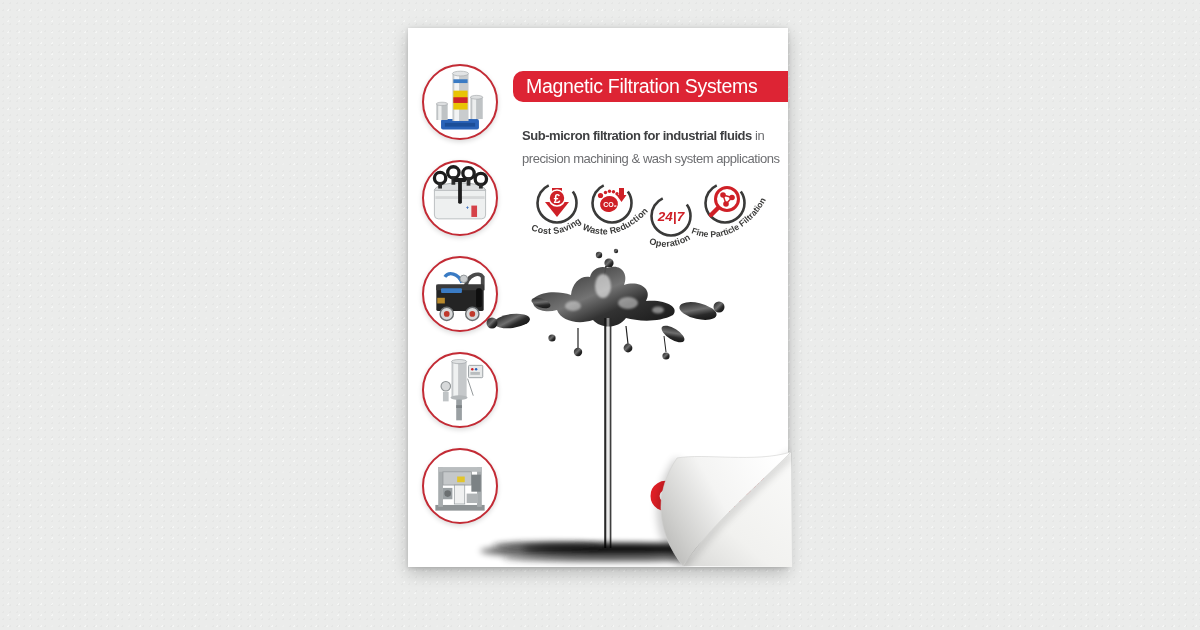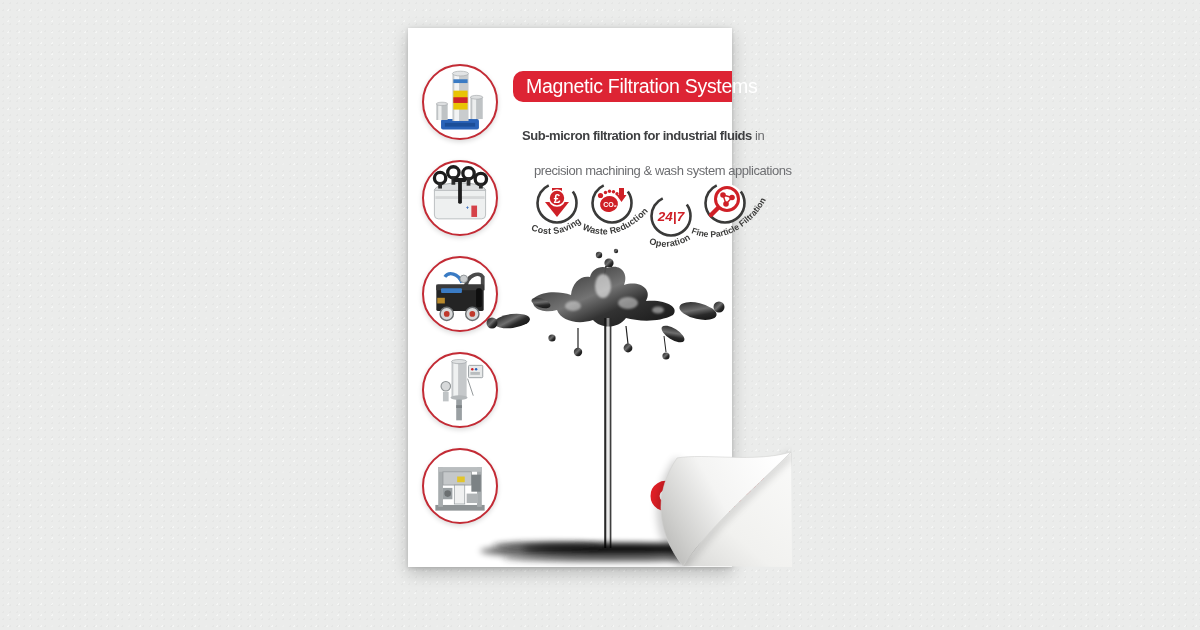--- a/index.html
+++ b/index.html
@@ -11,40 +11,40 @@
   .stage{
     position:relative;width:1200px;height:630px;
     background-color:#ebeceb;
     background-image:
       radial-gradient(rgba(0,0,0,0.028) 1px, transparent 1px),
       radial-gradient(rgba(255,255,255,0.5) 1px, transparent 1px);
     background-size:7px 7px, 11px 11px;
     background-position:0 0, 3px 5px;
   }
   .doc{
-    position:absolute;left:408px;top:28px;width:324px;height:539px;
+    position:absolute;left:408px;top:28px;width:380px;height:539px;
     background:#ffffff;
     box-shadow:0 6px 16px rgba(0,0,0,0.22), 0 1px 4px rgba(0,0,0,0.15);
   }
   
   .banner{
     position:absolute;left:105px;top:43px;right:0;height:31px;
     background:#dd2434;
     border-radius:10px 0 0 10px;
     display:flex;align-items:center;
   }
   .banner .t{
     color:#ffffff;font-size:19.5px;letter-spacing:-0.3px;
     padding-left:13px;white-space:nowrap;
   }
   
   .intro{position:absolute;left:110px;top:94px;width:272px;}
   .intro .l1{font-size:13px;letter-spacing:-0.45px;line-height:19px;color:#6d6e71;margin:4px;white-space:nowrap;}
   .intro .l1 b{color:#3f4042;font-weight:bold;}
-  .intro .l2{font-size:13px;letter-spacing:-0.45px;line-height:19px;color:#6d6e71;margin:16px;white-space:nowrap;}
+  .intro .l2{font-size:13px;letter-spacing:-0.45px;line-height:19px;color:#6d6e71;margin:4px;white-space:nowrap;}
   
   .pcircle{
     position:absolute;left:14px;width:76px;height:76px;border-radius:50%;
     background:#ffffff;border:2px solid #c32b35;box-sizing:border-box;
     box-shadow:0 2px 5px rgba(0,0,0,0.15);
     overflow:hidden;
   }
   .pc1{top:36px;} .pc2{top:132px;} .pc3{top:228px;} .pc4{top:324px;} .pc5{top:420px;}
   
   .badge{position:absolute;}

